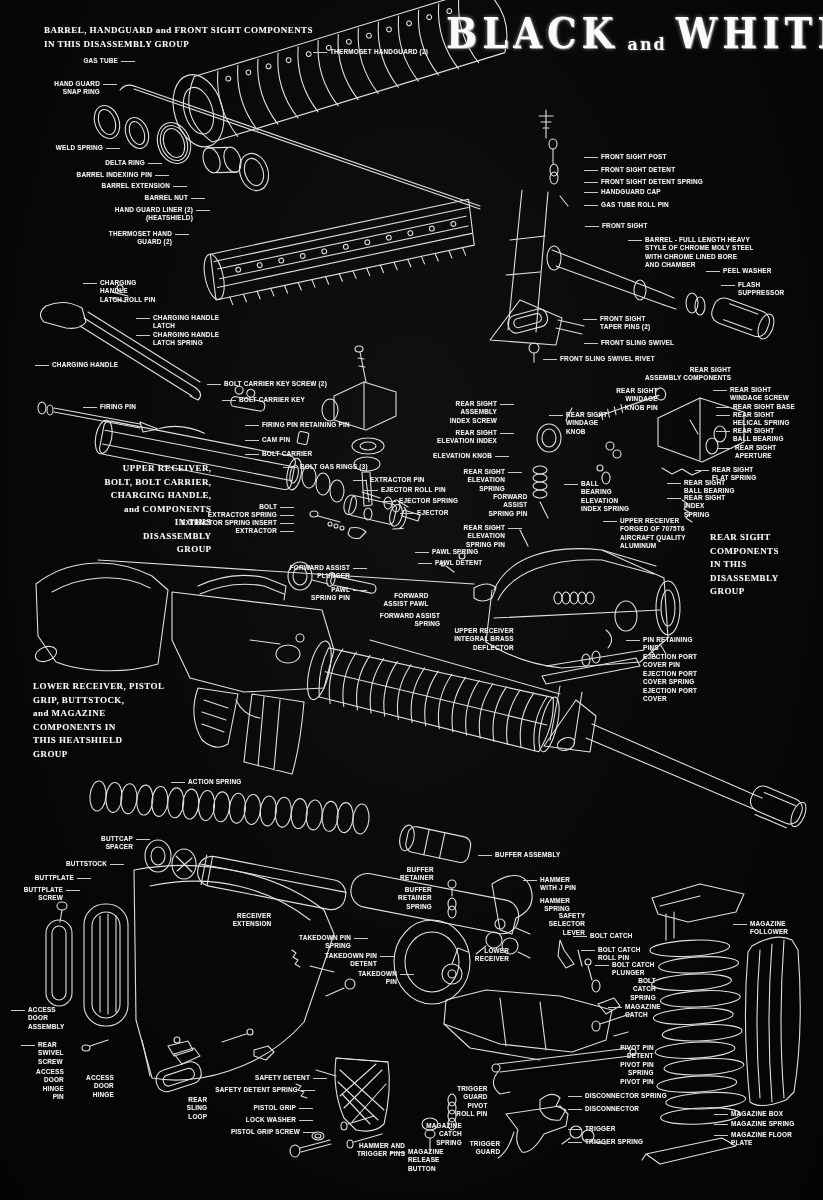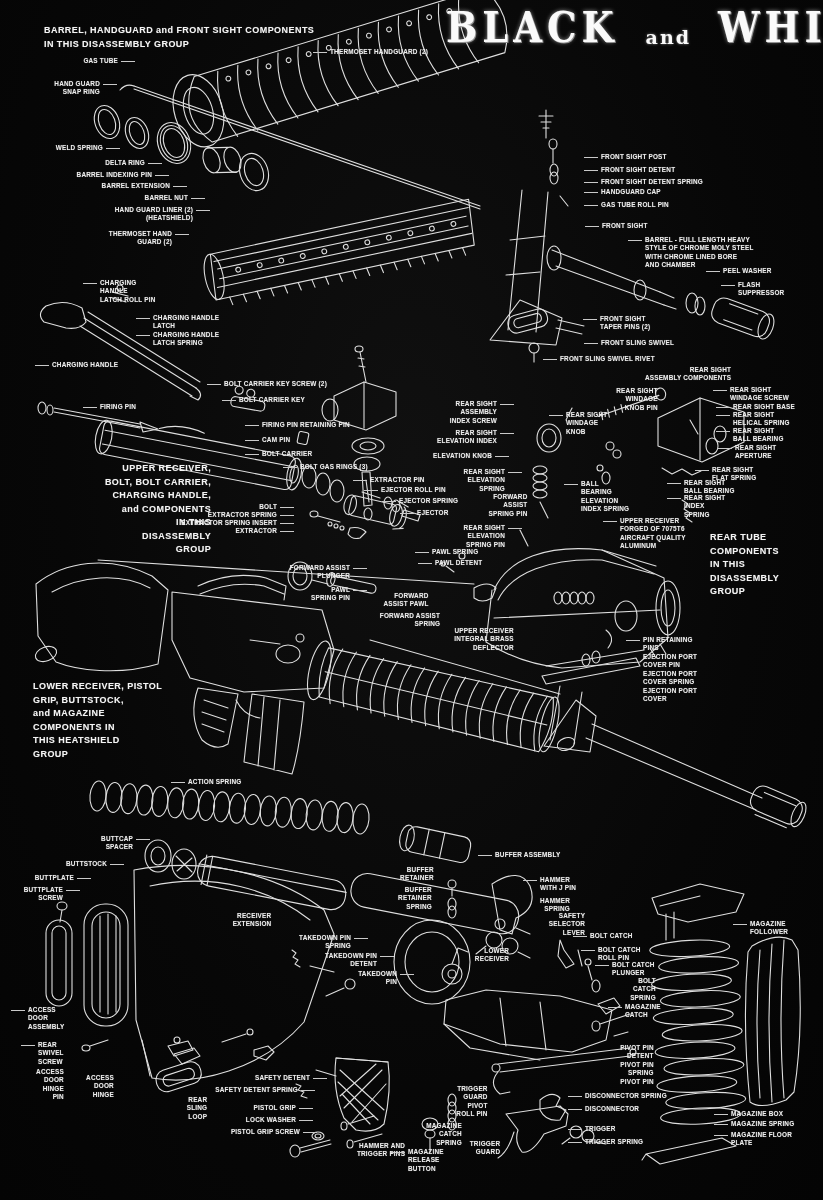--- a/index.html
+++ b/index.html
@@ -10,28 +10,28 @@
   svg.art *{vector-effect:non-scaling-stroke;}
   .g{stroke:#dedede;stroke-width:1.1;fill:none;stroke-linecap:round;stroke-linejoin:round;}
   .lbl{position:absolute;color:#ececec;font-size:6.4px;font-weight:bold;line-height:1.32;
     letter-spacing:.2px;white-space:pre-line;text-shadow:0 0 1px rgba(255,255,255,.35);}
   .al-r{text-align:right;}
   .al-c{text-align:right;transform:translateX(-50%);}
   .al-l::before,.al-r::after{content:"";position:absolute;top:4px;width:14px;border-top:1px solid #c9c9c9;}
   .al-l::before{left:-17px;}
   .al-r::after{right:-17px;}
   .al-c::before,.al-c::after{display:none;}
-  .hdr{font-size:9px;line-height:1.5;letter-spacing:.45px;color:#f4f4f4;}
+  .hdr{font-size:9px;line-height:1.5;letter-spacing:.45px;color:#f4f4f4;font-family:Liberation Serif, serif;}
   .hdr::before,.hdr::after{display:none;}
-  .title{position:absolute;left:446px;top:12px;width:370px;display:flex;align-items:flex-end;
-    gap:27px;color:#fafafa;white-space:nowrap;}
+  .title{position:absolute;left:446px;top:18px;width:370px;display:flex;align-items:flex-end;
+    gap:9px;color:#fafafa;white-space:nowrap;}
   .title .big{font-family:"DejaVu Serif", serif;font-weight:bold;font-size:37px;line-height:1;
     letter-spacing:5px;transform:scaleY(1.18);transform-origin:bottom;
     text-shadow:0 0 4px rgba(255,255,255,.55), 1px 1px 0 #777;}
-  .title .small{font-family:"DejaVu Serif", serif;font-weight:bold;font-size:19px;line-height:1;
+  .title .small{font-family:"DejaVu Serif", serif;font-weight:bold;font-size:16px;line-height:1;
     padding-bottom:2px;letter-spacing:2px;text-shadow:0 0 3px rgba(255,255,255,.5);}
 </style>
 </head>
 <body>
 
 <div class="poster">
 
   <svg class="art" width="823" height="1200" viewBox="0 0 823 1200">
     <defs>
       <path id="rib" d="M0,0 q-13,34 0,68"></path>
@@ -637,21 +637,21 @@
 PLUNGER</div>
       <div class="lbl al-r" style="right: 473px; top: 586px;">PAWL
 SPRING PIN</div>
       <div class="lbl al-c" style="left: 406px; top: 592px;">FORWARD
 ASSIST PAWL</div>
       <div class="lbl al-c" style="left: 410px; top: 612px;">FORWARD ASSIST
 SPRING</div>
       <div class="lbl al-c" style="left: 484px; top: 627px;">UPPER RECEIVER
 INTEGRAL BRASS
 DEFLECTOR</div>
-      <div class="lbl al-l hdr" style="left: 710px; top: 531px;">REAR TUBE
+      <div class="lbl al-l hdr" style="left: 710px; top: 531px;">REAR SIGHT
 COMPONENTS
 IN THIS
 DISASSEMBLY
 GROUP</div>
       <div class="lbl al-l" style="left: 643px; top: 636px;">PIN RETAINING
 PINS
 EJECTION PORT
 COVER PIN
 EJECTION PORT
 COVER SPRING

